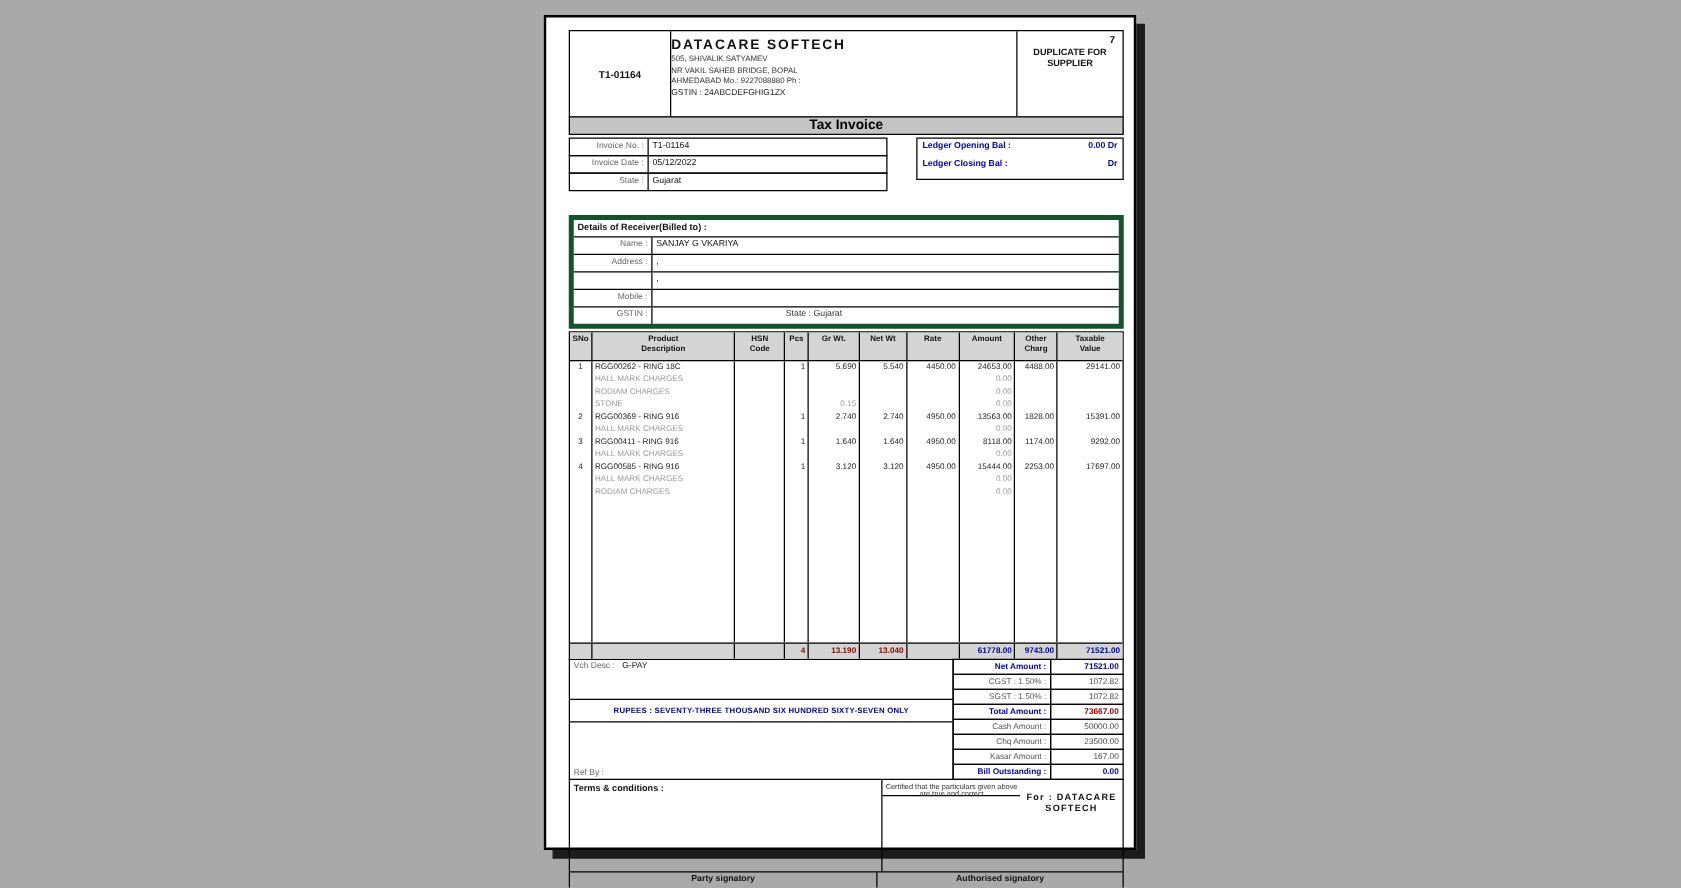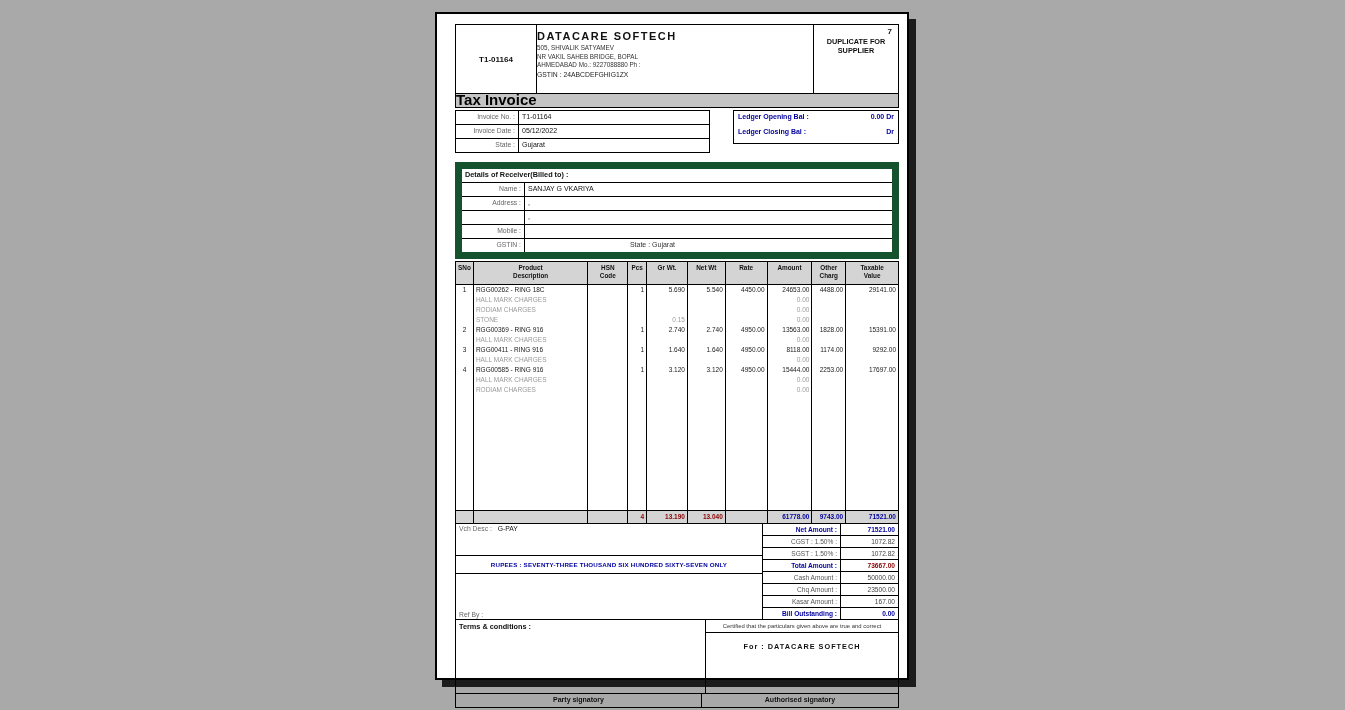--- a/index.html
+++ b/index.html
@@ -21,35 +21,35 @@
   .hdr-left{width:80px;border-right:1px solid #000;display:flex;align-items:center;justify-content:center;font-size:8px;font-weight:bold;color:#111}
   .hdr-center{flex:1;padding-top:5px}
   .company{font-size:11px;font-weight:bold;letter-spacing:1.5px;color:#111}
   .addr{font-size:6.3px;color:#333;line-height:8.5px;margin-top:2px}
   .gstin{font-size:6.8px;color:#222;margin-top:1px}
   .hdr-right{width:84px;border-left:1px solid #000;position:relative}
   .pageno{position:absolute;top:2px;right:6px;font-size:8px;font-weight:bold;color:#111}
   .dup{margin-top:12px;text-align:center;font-size:7.3px;font-weight:bold;color:#111;line-height:9px;padding:0 4px}
 
   
-  .titlebar{margin-top:-1px;height:13px;background:#c4c4c4;border:1px solid #000;font-size:15px;font-weight:bold;color:#000;line-height:12px}
+  .titlebar{margin-top:-1px;height:13px;background:#c4c4c4;border:1px solid #000;text-align:center;font-size:11px;font-weight:bold;color:#000;line-height:12px}
 
   
   .info-wrap{margin-top:2px;display:flex;justify-content:space-between;align-items:flex-start}
   .info-table{width:255px}
   .info-row{display:flex;height:13px;border:1px solid #000;margin-top:-1px}
   .info-row:first-child{margin-top:0}
   .info-label{width:59px;border-right:1px solid #000;font-size:6.8px;color:#666;text-align:right;padding:2px 3px 0 0}
   .info-value{flex:1;font-size:7px;color:#111;padding:2px 0 0 3px}
   .ledger{width:164px;border:1px solid #000;padding:1px 0}
   .ledger-row{display:flex;justify-content:space-between;height:14px;padding:1px 4px 0 4px}
   .ledger-label,.ledger-value{font-size:7px;font-weight:bold;color:#0000a0}
 
   
-  .rcv{margin-top:9px;border:7px solid #14532d}
+  .rcv{margin-top:19px;border:4px solid #14532d}
   .rcv-title{height:12px;font-size:7.3px;font-weight:bold;color:#111;padding:1px 0 0 3px}
   .rcv-row{display:flex;height:13px;border-top:1px solid #000}
   .rcv-label{width:59px;border-right:1px solid #000;font-size:6.8px;color:#666;text-align:right;padding:2px 3px 0 0}
   .rcv-value{flex:1;font-size:7px;color:#111;padding:2px 0 0 3px;display:flex}
   .state-inline{margin-left:28%;color:#333}
 
   
   .items{margin-top:2px;border:1px solid #000;display:flex;flex-direction:column;height:261px}
   .it-head{display:flex;background:#d4d4d4;border-bottom:1px solid #000}
   .it-head .hc{border-right:1px solid #000;font-size:6.4px;font-weight:bold;color:#111;text-align:center;padding:2px 1px;line-height:8px;height:22px;box-sizing:border-box}
@@ -84,21 +84,21 @@
   .sum-label{width:79px;border:1px solid #000;height:13px;font-size:6.6px;text-align:right;padding:2px 3px 0 0;box-sizing:border-box;color:#555}
   .sum-value{width:59px;border:1px solid #000;margin-left:-1px;height:13px;font-size:6.6px;text-align:right;padding:2px 3px 0 0;box-sizing:border-box;color:#444}
   .sum-row.navy-row .sum-label,.sum-row.navy-row .sum-value{color:#0000a0;font-weight:bold}
   .sum-row.total-row .sum-label{color:#0000a0;font-weight:bold}
   .sum-row.total-row .sum-value{color:#8b0000;font-weight:bold}
 
   
   .terms{margin-top:-1px;border:1px solid #000;height:89px;display:flex;flex-direction:column;box-sizing:border-box}
   .terms-top{flex:1;display:flex;border-bottom:1px solid #000}
   .terms-left{width:246px;border-right:1px solid #000;padding:2px 0 0 3px;font-size:7.3px;font-weight:bold;color:#111}
-  .terms-right{flex:1;display:flex;flex-direction:column}
+  .terms-right{flex:1;display:flex;flex-direction:row}
   .cert-row{height:13px;border-bottom:1px solid #000;text-align:center;font-size:5.9px;color:#333;padding-top:3px;box-sizing:border-box}
   .for-line{margin-top:9px;text-align:center;font-size:7.3px;font-weight:bold;letter-spacing:1px;color:#111}
   .sig-row{height:13px;display:flex}
   .sig-cell{font-size:7px;font-weight:bold;color:#111;text-align:center;padding-top:2px;box-sizing:border-box}
   .sig-left{width:246px;border-right:1px solid #000}
   .sig-right{flex:1}
 </style>
 </head>
 <body>
 

